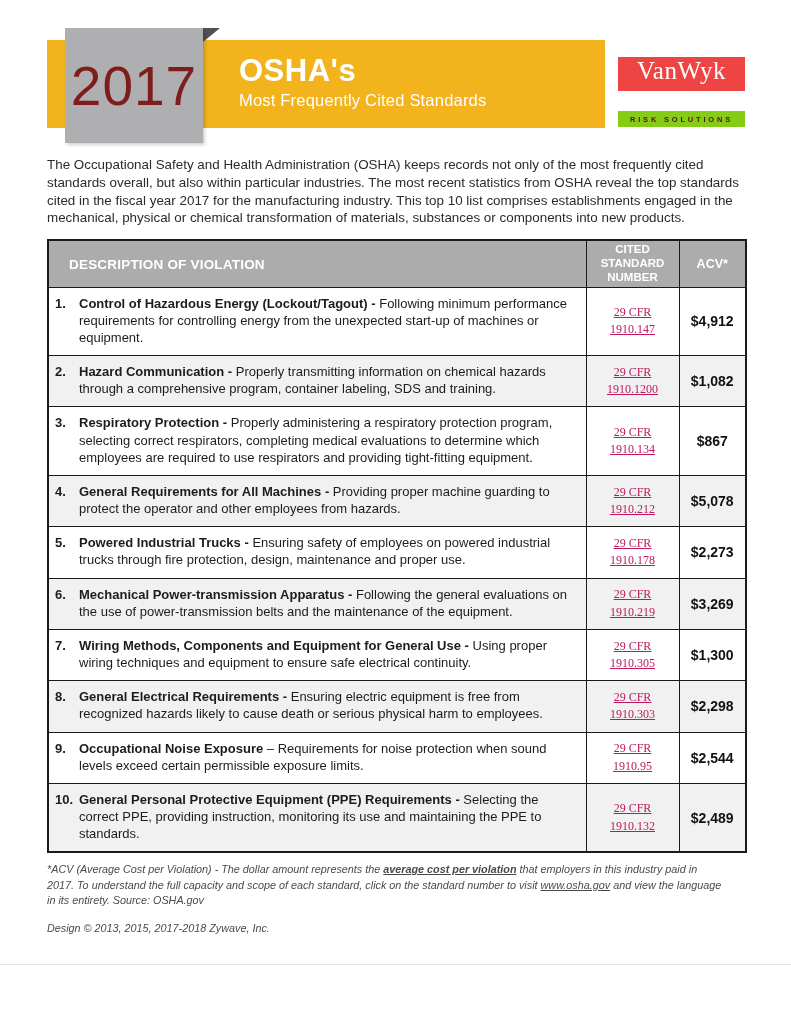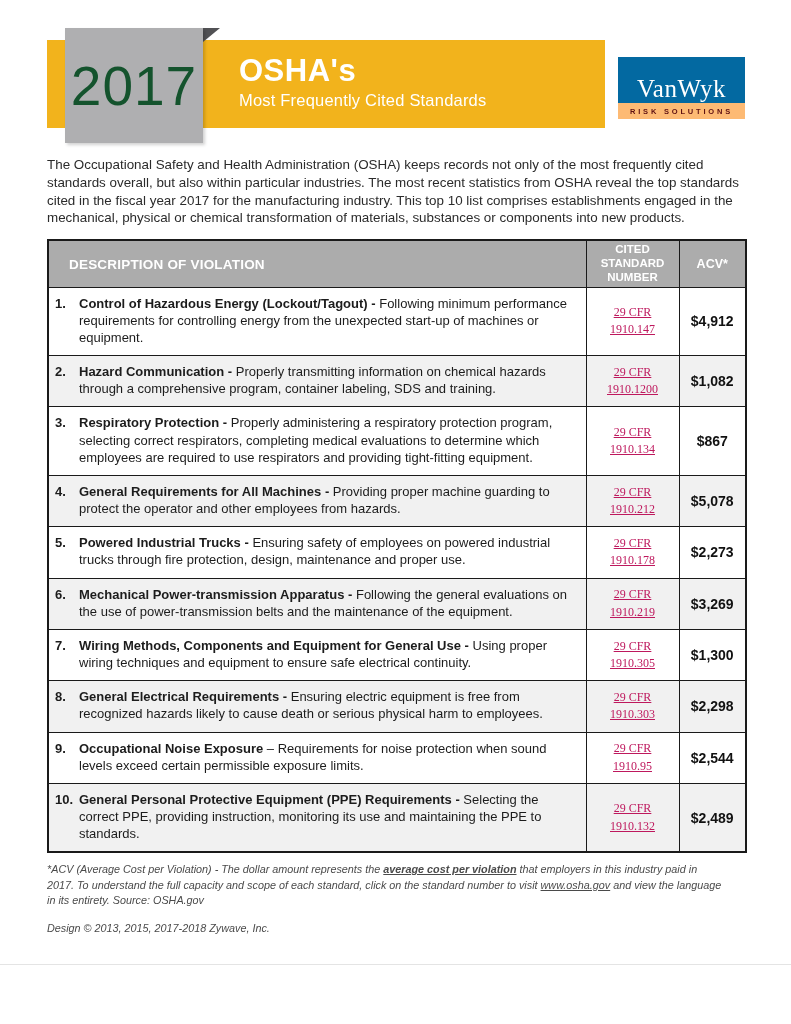--- a/index.html
+++ b/index.html
@@ -8,27 +8,27 @@
   .page { position:relative; width:791px; height:1024px; margin:0 auto; background:#fff; overflow:hidden; }
 
   
   .masthead { position:relative; margin:28px 46px 0 47px; height:118px; }
   .yellow-band { position:absolute; left:0; top:12px; width:558px; height:88px; background:#F2B31C; }
   .band-text { position:absolute; left:192px; top:13px; color:#fff; }
   .brand-title { font-size:31px; font-weight:bold; letter-spacing:0.5px; }
   .brand-subtitle { font-size:16.5px; margin-top:2px; letter-spacing:0.2px; }
   .gray-box { position:absolute; left:18px; top:0; width:138px; height:115px; background:#AFAFB1;
               box-shadow:2px 2px 3px rgba(0,0,0,0.18); display:flex; align-items:center; justify-content:center; }
-  .gray-box .year { color:#14532d; font-size:55px; font-weight:400; letter-spacing:1px; }
+  .gray-box .year { color:#7f1d1d; font-size:55px; font-weight:400; letter-spacing:1px; }
   .fold { position:absolute; left:156px; top:0; width:0; height:0;
           border-top:14px solid #515154; border-right:17px solid transparent; }
   .logo { position:absolute; right:0; top:29px; width:127px; }
-  .logo-main { background:#0369a1; height:46px; display:flex; align-items:flex-end; justify-content:center; }
+  .logo-main { background:#ef4444; height:34px; display:flex; align-items:flex-start; justify-content:center; }
   .logo-name { color:#fff; font-family:"Liberation Serif", serif; font-size:25px; letter-spacing:0.5px; }
-  .logo-tag { background:#fdba74; height:16px; display:flex; align-items:center; justify-content:center; }
+  .logo-tag { background:#84cc16; height:16px; display:flex; align-items:center; justify-content:center;margin-top:20px; }
   .logo-tagline { color:#5E1012; font-size:7.5px; font-weight:bold; letter-spacing:2.8px; }
 
   
   .page-title { text-align:center; font-size:30px; font-weight:400; color:#111; margin-top:22px; }
   .intro { margin:10px 46px 0 47px; font-size:13.4px; line-height:1.33; color:#2b2b2b; }
 
   
   table.viol { margin:12px 46px 0 47px; width:698px; border-collapse:collapse; border:2px solid #1a1a1a; table-layout:fixed; }
   table.viol th, table.viol td { border:1.5px solid #1a1a1a; vertical-align:middle; }
   col.c-desc { width:538px; } col.c-std { width:93px; } col.c-acv { width:67px; }

